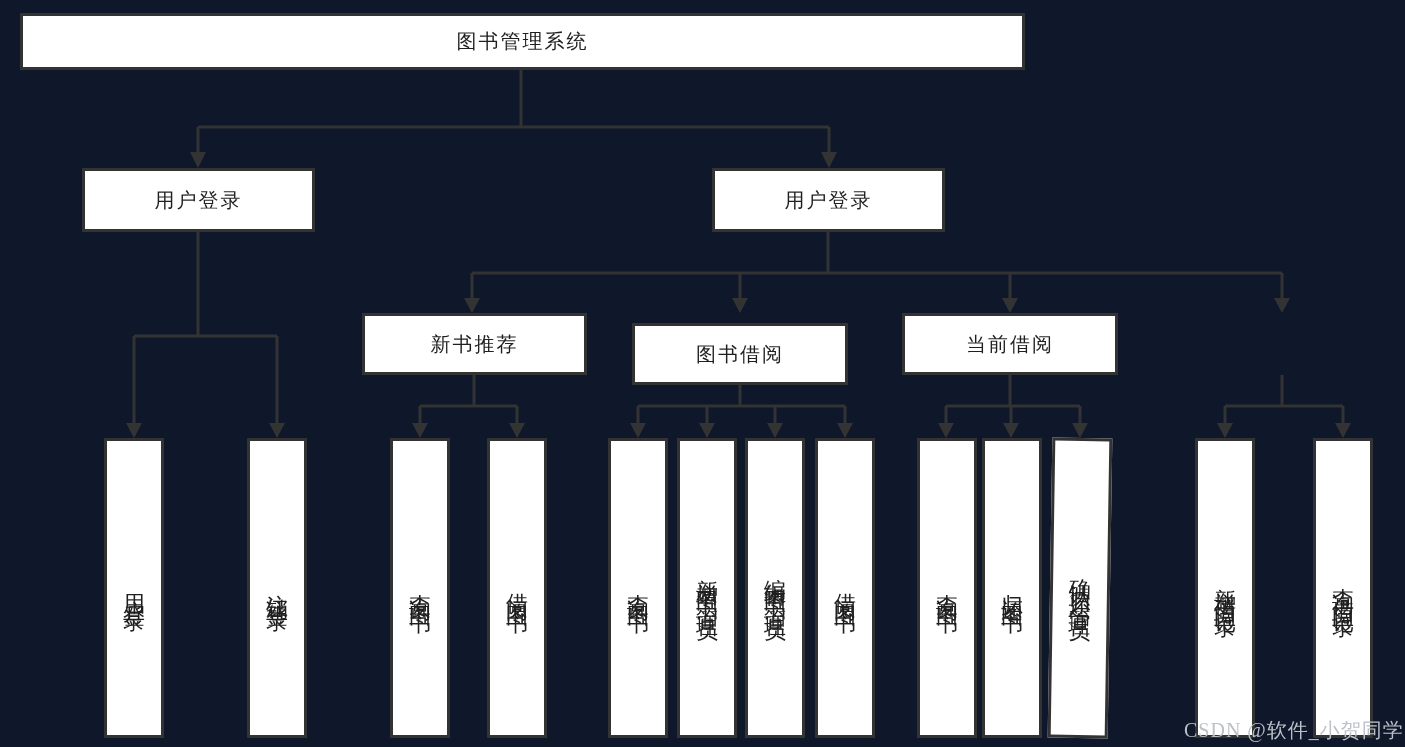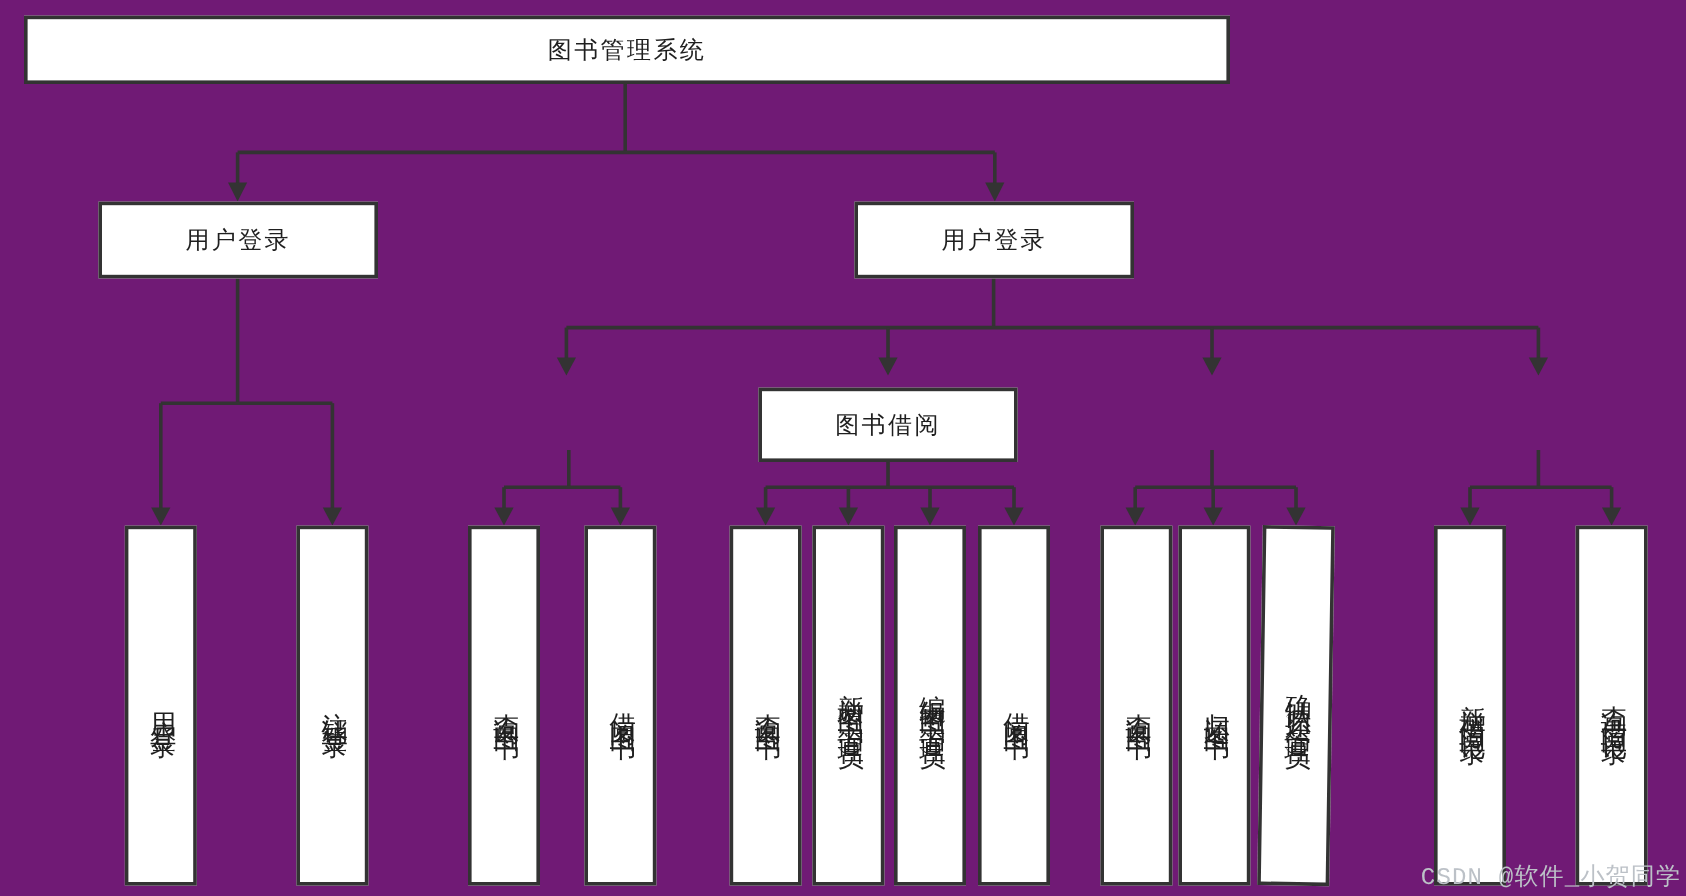--- a/index.html
+++ b/index.html
@@ -1,20 +1,20 @@
 <!DOCTYPE html>
 <html><head>
 <meta charset="utf-8">
 <style>
   html,body{margin:0;padding:0;background:#ffffff;}
   #stage{
     position:relative;
     width:1405px;height:747px;
-    background:#701a75;
-    font-family:Liberation Mono, monospace;
+    background:#0f172a;
+    font-family:Liberation Serif, serif;
     overflow:hidden;
   }
   #wires{position:absolute;left:0;top:0;z-index:0;}
   .node{
     position:absolute;
     box-sizing:border-box;
     border:3px solid #333333;
     background:#ffffff;
     display:flex;align-items:center;justify-content:center;
     color:#1f1f1f;
@@ -117,22 +117,28 @@
     <span>图书管理系统</span>
   </div>
 
   <div class="node h-node" style="left:82px;top:168px;width:233px;height:64px">
     <span>用户登录</span>
   </div>
   <div class="node h-node" style="left:712px;top:168px;width:233px;height:64px">
     <span>用户登录</span>
   </div>
 
+  <div class="node h-node" style="left:362px;top:313px;width:225px;height:62px">
+    <span>新书推荐</span>
+  </div>
   <div class="node h-node" style="left:632px;top:323px;width:216px;height:62px">
     <span>图书借阅</span>
+  </div>
+  <div class="node h-node" style="left:902px;top:313px;width:216px;height:62px">
+    <span>当前借阅</span>
   </div>
 
   <div class="node v-node" style="left:104px">
     <span class="vlbl">用户登录</span>
   </div>
   <div class="node v-node" style="left:247px">
     <span class="vlbl">注销登录</span>
   </div>
 
   <div class="node v-node" style="left:390px">

